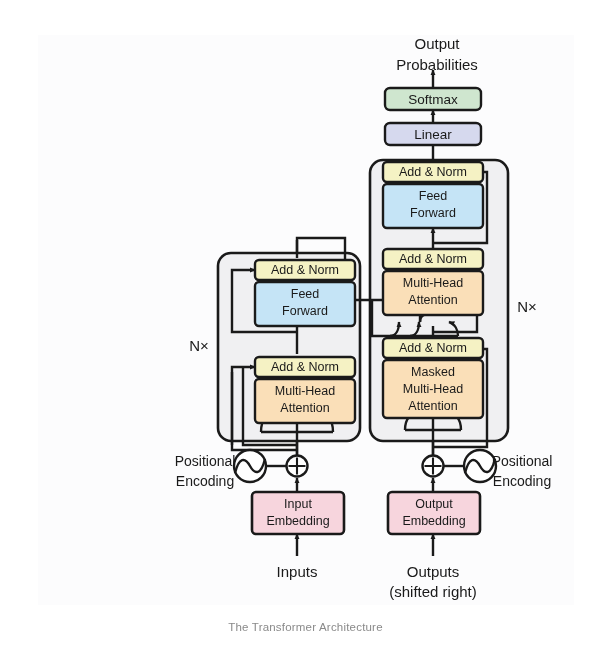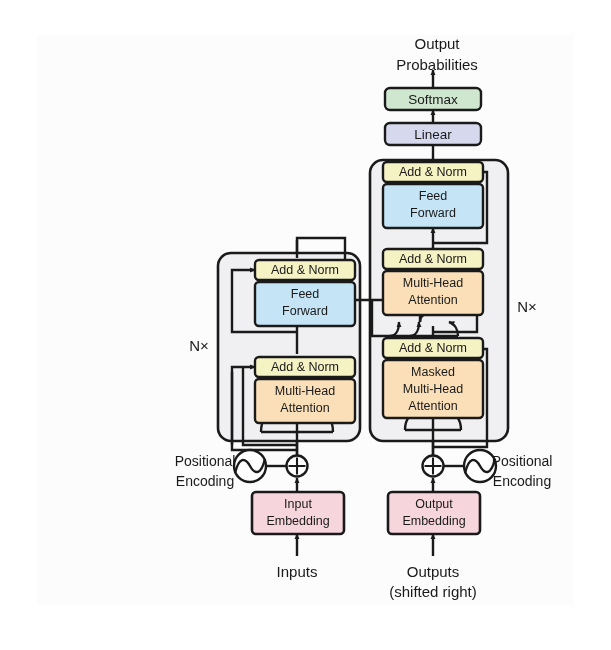--- a/index.html
+++ b/index.html
@@ -282,14 +282,15 @@
     <g>
       <text class="nx-label" x="199" y="351">N×</text>
     </g>
 
     <g>
       <text class="nx-label" x="527" y="312">N×</text>
     </g>
 
   </svg>
 
+  <div id="figure-caption">The Transformer Architecture</div>
 
 </div>
 
 </body></html>

